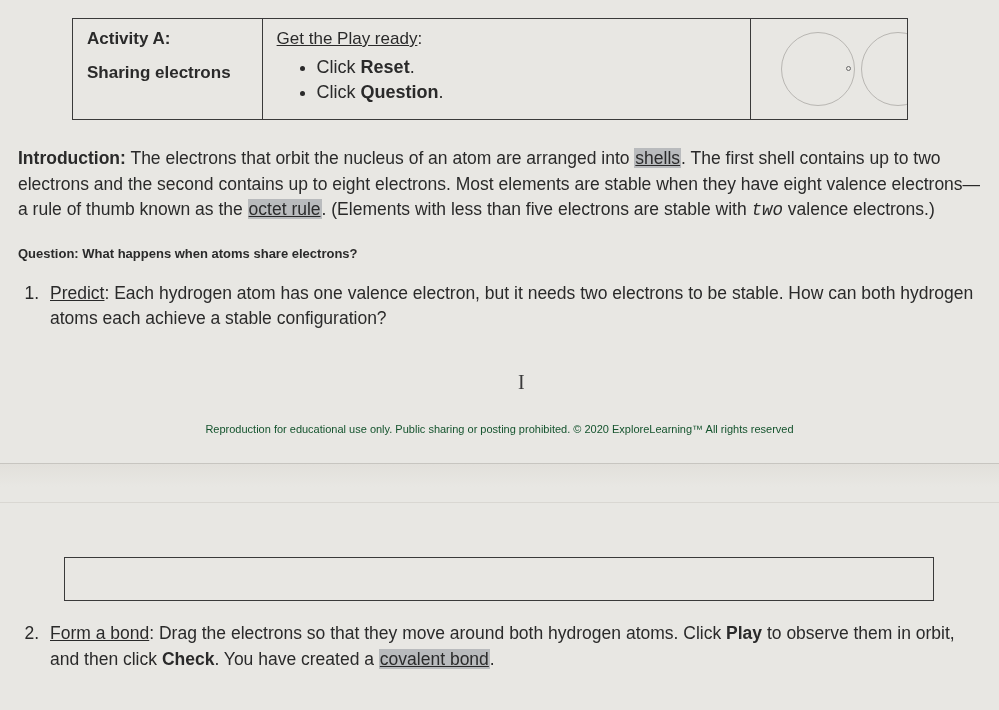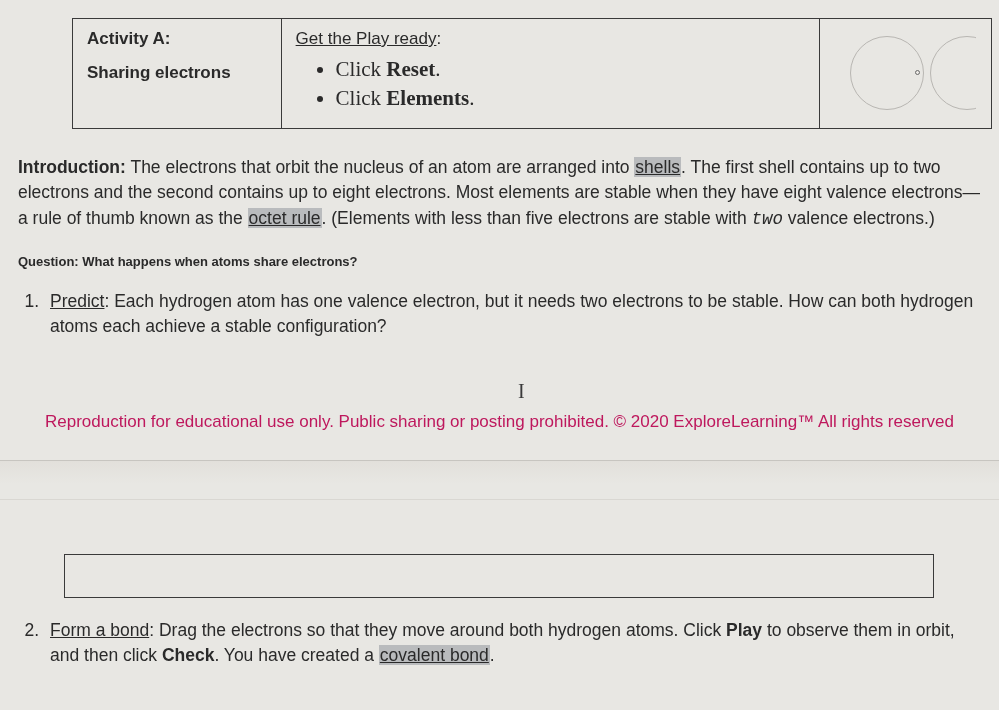--- a/index.html
+++ b/index.html
@@ -12,21 +12,21 @@
     background: #e8e7e3;
     color: #2a2a2a;
   }
   .page {
     padding: 0 18px 18px 18px;
   }
   .top-spacer { height: 18px; }
 
   table.activity {
     border-collapse: collapse;
-    width: 920px;
+    width: 836px;
     margin-left: 54px;
     background: #e8e7e3;
   }
   table.activity td {
     border: 1px solid #3a3a3a;
     vertical-align: top;
     padding: 10px 14px 14px 14px;
     font-size: 17px;
   }
   .col-left { width: 190px; }
@@ -40,23 +40,22 @@
     background: #b9bbbd;
     text-decoration: underline;
     padding: 0 1px;
   }
 
   .col-mid ul {
     margin: 6px 0 0 0;
     padding-left: 40px;
   }
   .col-mid li {
-    font-size: 21px;
+    font-size: 18px;
     line-height: 1.4;
-    font-family: Liberation Serif, serif;
   }
 
   .diagram {
     position: relative;
     width: 156px;
     height: 86px;
     overflow: hidden;
   }
   .circle {
     position: absolute;
@@ -97,23 +96,23 @@
   ol.qlist li { padding-left: 6px; margin-bottom: 14px; }
 
   .cursor {
     font-family: serif;
     position: absolute;
     font-size: 20px;
     color: #3a3a3a;
   }
   .footer {
     text-align: center;
-    font-size: 17px;
-    color: #be185d;
-    margin-top: 72px;
+    font-size: 11px;
+    color: #14532d;
+    margin-top: 92px;
   }
 
   .page-break {
     margin: 28px -18px 0 -18px;
     border-top: 1px solid #c7c5c0;
     height: 40px;
     background: linear-gradient(#e2e0db, #e8e7e3 60%);
     border-bottom: 1px solid #d9d7d2;
   }
 
@@ -140,21 +139,21 @@
         <tr>
       <td class="col-left">
         <div class="bold">Activity A:</div>
         <div style="height:14px"></div>
         <div class="bold">Sharing electrons</div>
       </td>
       <td class="col-mid">
         <span class="u">Get the Play ready</span><span>:</span>
         <ul>
           <li><span>Click </span><span class="bold">Reset</span><span>.</span></li>
-          <li><span>Click </span><span class="bold">Elements</span><span>.</span></li>
+          <li><span>Click </span><span class="bold">Question</span><span>.</span></li>
         </ul>
       </td>
       <td class="col-right">
         <div class="diagram">
           <div class="circle c1"></div>
           <div class="circle c2"></div>
           <div class="dot"></div>
         </div>
       </td>
     </tr>

